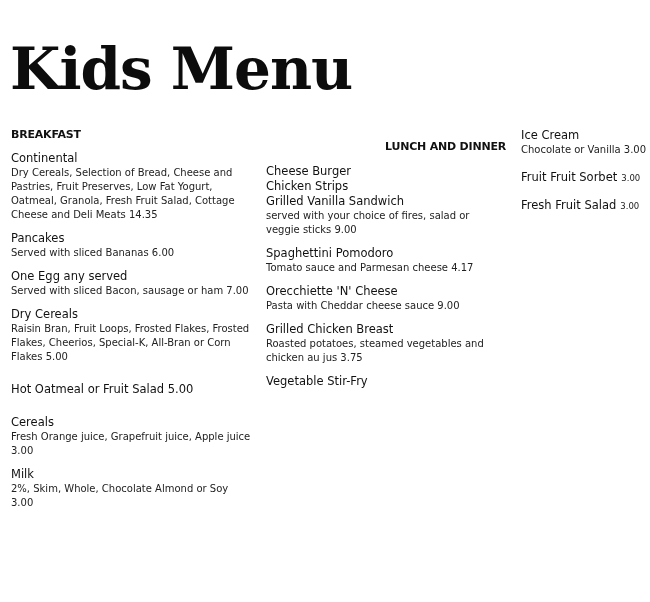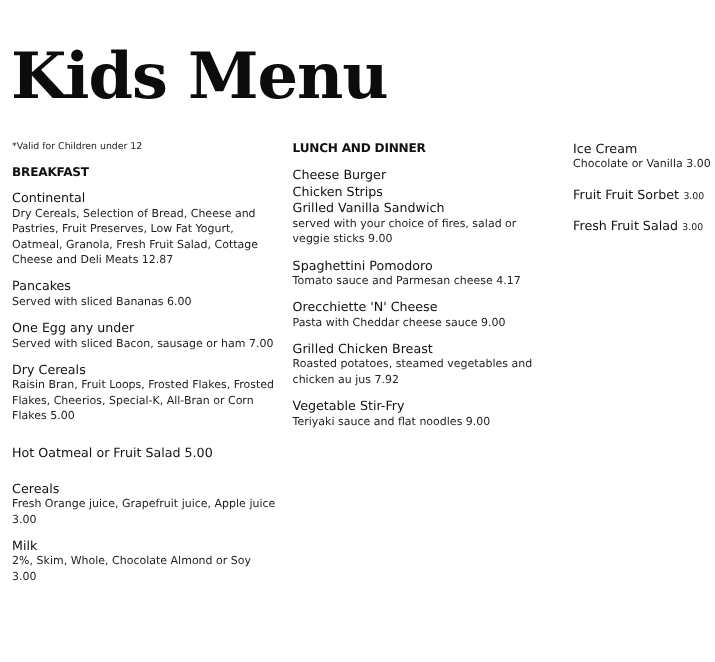--- a/index.html
+++ b/index.html
@@ -4,46 +4,45 @@
 <style>
   html, body { margin: 0; padding: 0; background: #ffffff; }
   body { width: 650px; height: 602px; position: relative; overflow: hidden; color: #111; font-family: "DejaVu Sans", sans-serif; }
   .title { position: absolute; left: 10px; top: 38px; font-family: "DejaVu Serif", serif; font-weight: bold; font-size: 58px; letter-spacing: -1px; color: #0c0c0c; margin: 0; line-height: 1.1; }
   .col { position: absolute; top: 128px; }
   .col1 { left: 11px; width: 240px; }
   .col2 { left: 266px; width: 240px; }
   .col3 { left: 521px; width: 128px; }
   .note { font-size: 8.5px; color: #222; margin: 0 0 12px 0; height: 10px; }
   .sec { font-family: "DejaVu Sans", sans-serif; font-weight: bold; font-size: 11px; color: #111; margin: 0 0 10px 0; letter-spacing: -0.2px; }
-  .col2 .sec, .col3 .sec { margin-top: 0; margin-bottom: 11px; }
+  .col2 .sec, .col3 .sec { margin-top: 12px; margin-bottom: 11px; text-align: right; }
   .item { margin-bottom: 9px; }
   .iname { font-size: 11.5px; line-height: 15px; color: #111; }
   .idesc { font-size: 10px; line-height: 14px; color: #222; }
   .row-price { font-size: 8.5px; color: #222; margin-left: 4px; }
   .gap-big { margin-bottom: 18px; }
 </style>
 </head>
 <body>
 
 <h1 class="title">Kids Menu</h1>
 
 <div class="col col1">
-  <div class="note">*Valid for Children under 12</div>
   <div class="sec">BREAKFAST</div>
 
   <div class="item">
     <div class="iname">Continental</div>
-    <div class="idesc">Dry Cereals, Selection of Bread, Cheese and Pastries, Fruit Preserves, Low Fat Yogurt, Oatmeal, Granola, Fresh Fruit Salad, Cottage Cheese and Deli Meats 12.87</div>
+    <div class="idesc">Dry Cereals, Selection of Bread, Cheese and Pastries, Fruit Preserves, Low Fat Yogurt, Oatmeal, Granola, Fresh Fruit Salad, Cottage Cheese and Deli Meats 14.35</div>
   </div>
   <div class="item">
     <div class="iname">Pancakes</div>
     <div class="idesc">Served with sliced Bananas  6.00</div>
   </div>
   <div class="item">
-    <div class="iname">One Egg any under</div>
+    <div class="iname">One Egg any served</div>
     <div class="idesc">Served with sliced Bacon, sausage or ham  7.00</div>
   </div>
   <div class="item gap-big">
     <div class="iname">Dry Cereals</div>
     <div class="idesc">Raisin Bran, Fruit Loops, Frosted Flakes, Frosted Flakes, Cheerios, Special-K, All-Bran or Corn Flakes 5.00</div>
   </div>
   <div class="item gap-big">
     <div class="iname">Hot Oatmeal or Fruit Salad 5.00</div>
   </div>
   <div class="item">
@@ -67,25 +66,24 @@
   <div class="item">
     <div class="iname">Spaghettini Pomodoro</div>
     <div class="idesc">Tomato sauce and Parmesan cheese  4.17</div>
   </div>
   <div class="item">
     <div class="iname">Orecchiette 'N' Cheese</div>
     <div class="idesc">Pasta with Cheddar cheese sauce  9.00</div>
   </div>
   <div class="item">
     <div class="iname">Grilled Chicken Breast</div>
-    <div class="idesc">Roasted potatoes, steamed vegetables and chicken au jus  7.92</div>
+    <div class="idesc">Roasted potatoes, steamed vegetables and chicken au jus  3.75</div>
   </div>
   <div class="item">
     <div class="iname">Vegetable Stir-Fry</div>
-    <div class="idesc">Teriyaki sauce and flat noodles  9.00</div>
   </div>
 </div>
 
 <div class="col col3">
   <div class="item">
     <div class="iname">Ice Cream</div>
     <div class="idesc">Chocolate or Vanilla  3.00</div>
   </div>
   <div class="item">
     <span class="iname">Fruit Fruit Sorbet</span><span class="row-price">3.00</span>

